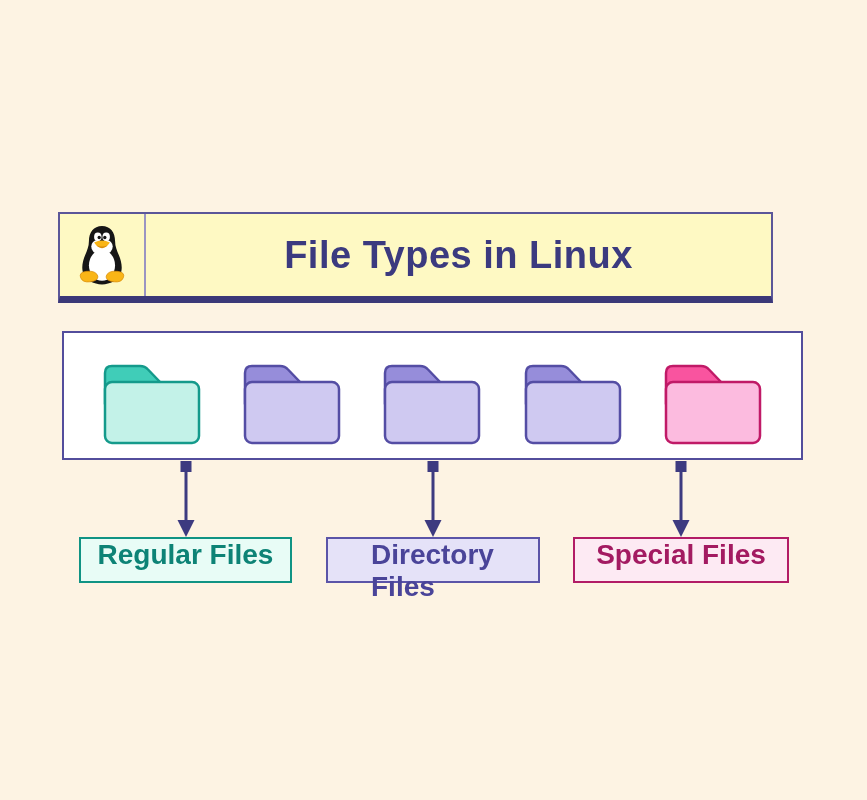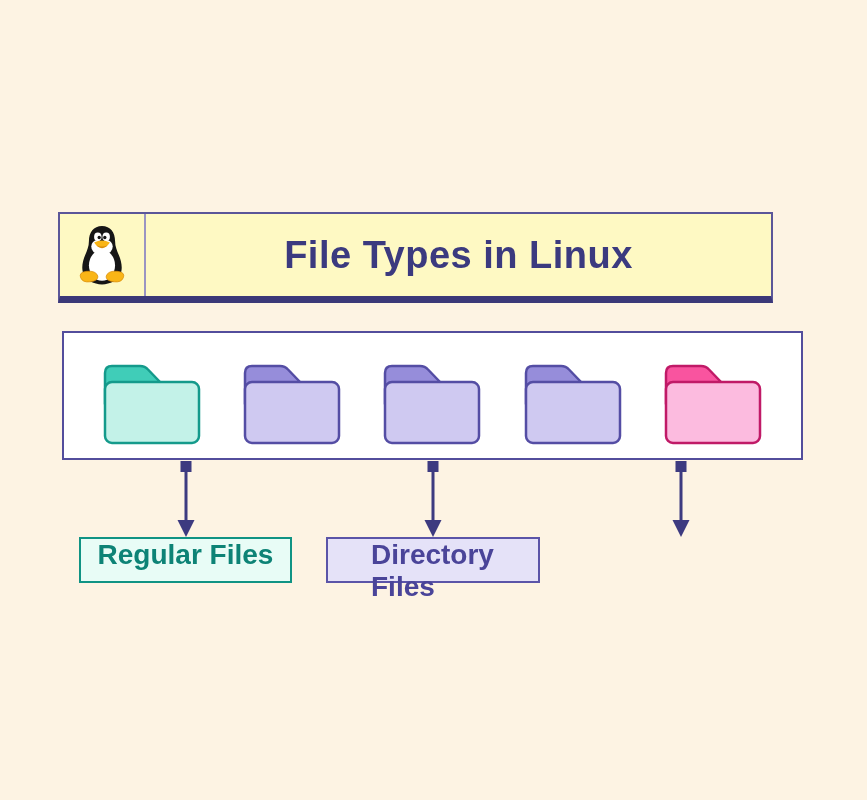--- a/index.html
+++ b/index.html
@@ -170,14 +170,17 @@
     <rect class="arrow-shape" x="8.5" y="8" width="3" height="53" fill="#3d3a80"></rect>
     <path class="arrow-shape" d="M1.5,59 L18.5,59 L10,76 Z" fill="#3d3a80"></path>
   </svg>
 
   <div class="type-label label-1" style="color: rgb(13, 131, 118); background: rgb(232, 252, 246); border-color: rgb(16, 147, 132);">
     <span>Regular Files</span>
   </div>
   <div class="type-label label-2" style="color: rgb(74, 68, 153); background: rgb(229, 226, 248); border-color: rgb(91, 84, 168); padding-left: 43px;">
     <span>Directory Files</span>
   </div>
+  <div class="type-label label-3" style="color: rgb(163, 26, 97); background: rgb(253, 234, 243); border-color: rgb(178, 28, 102);">
+    <span>Special Files</span>
+  </div>
 
 </div>
 
 </body></html>

